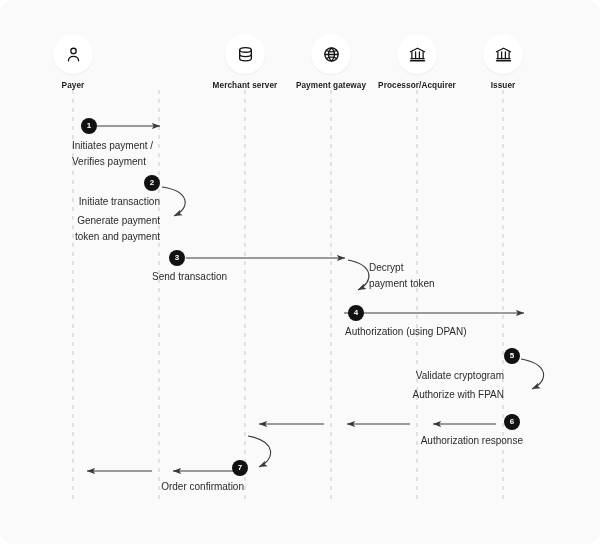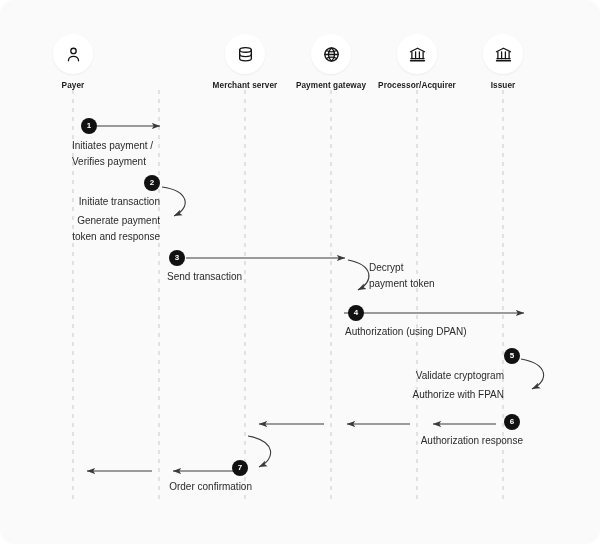--- a/index.html
+++ b/index.html
@@ -199,24 +199,24 @@
   <div class="caption right" style="left:72px; top:138px;">
     <div>Initiates payment /</div>
     <div>Verifies payment</div>
   </div>
 
   <div class="caption left" style="left:160px; top:194px;">
     <div>Initiate transaction</div>
   </div>
   <div class="caption left" style="left:160px; top:213px;">
     <div>Generate payment</div>
-    <div>token and response</div>
-  </div>
-
-  <div class="caption right" style="left:167px; top:269px;text-align:right;">
+    <div>token and payment</div>
+  </div>
+
+  <div class="caption right" style="left:152px; top:269px;text-align:right;">
     <div>Send transaction</div>
   </div>
 
   <div class="caption right" style="left:369px; top:260px;">
     <div>Decrypt</div>
     <div>payment token</div>
   </div>
 
   <div class="caption right" style="left:345px; top:324px;">
     <div>Authorization (using DPAN)</div>
@@ -226,17 +226,17 @@
     <div>Validate cryptogram</div>
   </div>
   <div class="caption left" style="left:504px; top:387px;">
     <div>Authorize with FPAN</div>
   </div>
 
   <div class="caption left" style="left:523px; top:433px;">
     <div>Authorization response</div>
   </div>
 
-  <div class="caption left" style="left:252px; top:479px;">
+  <div class="caption left" style="left:244px; top:479px;">
     <div>Order confirmation</div>
   </div>
 
 </div>
 
 </body></html>

